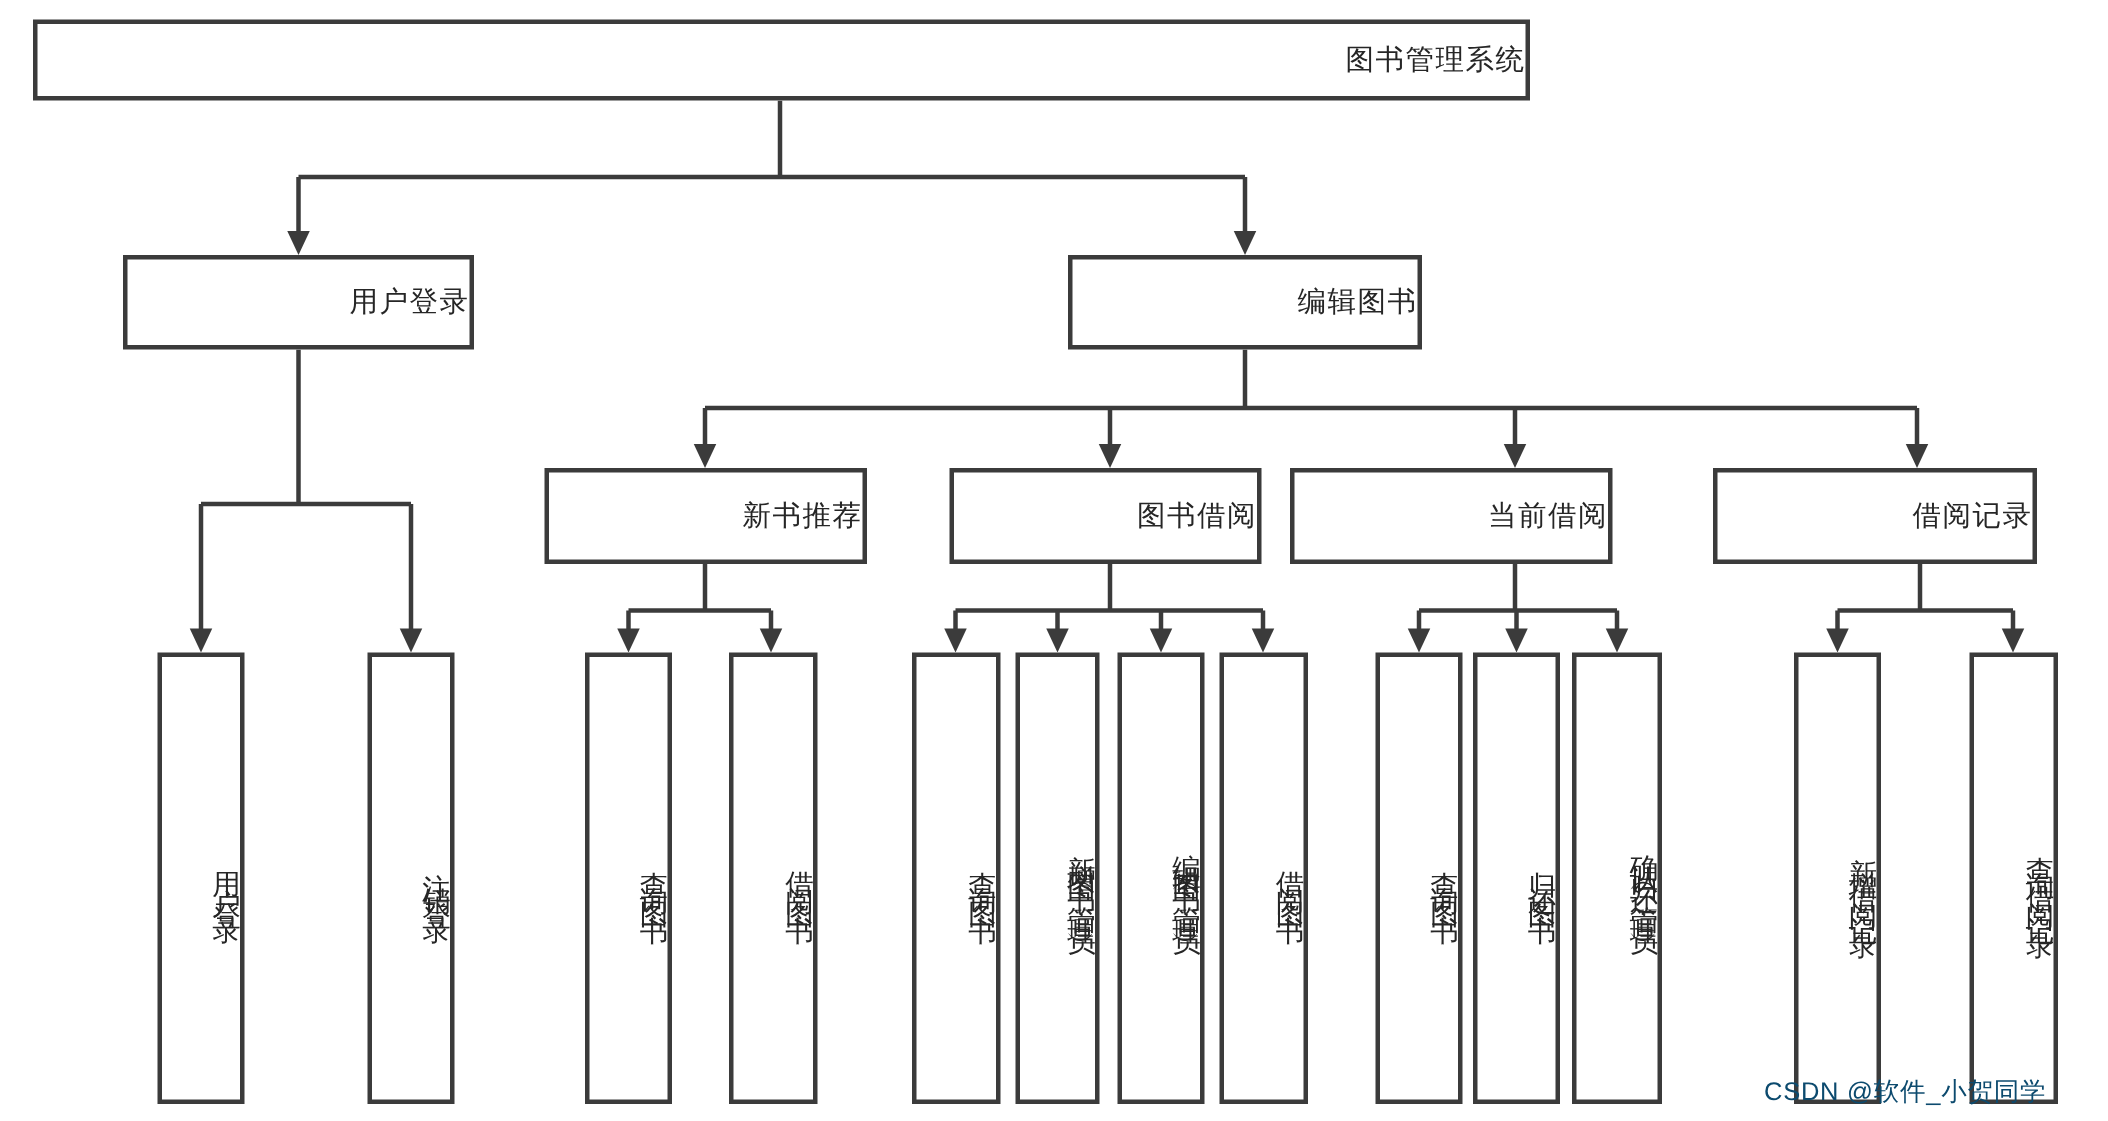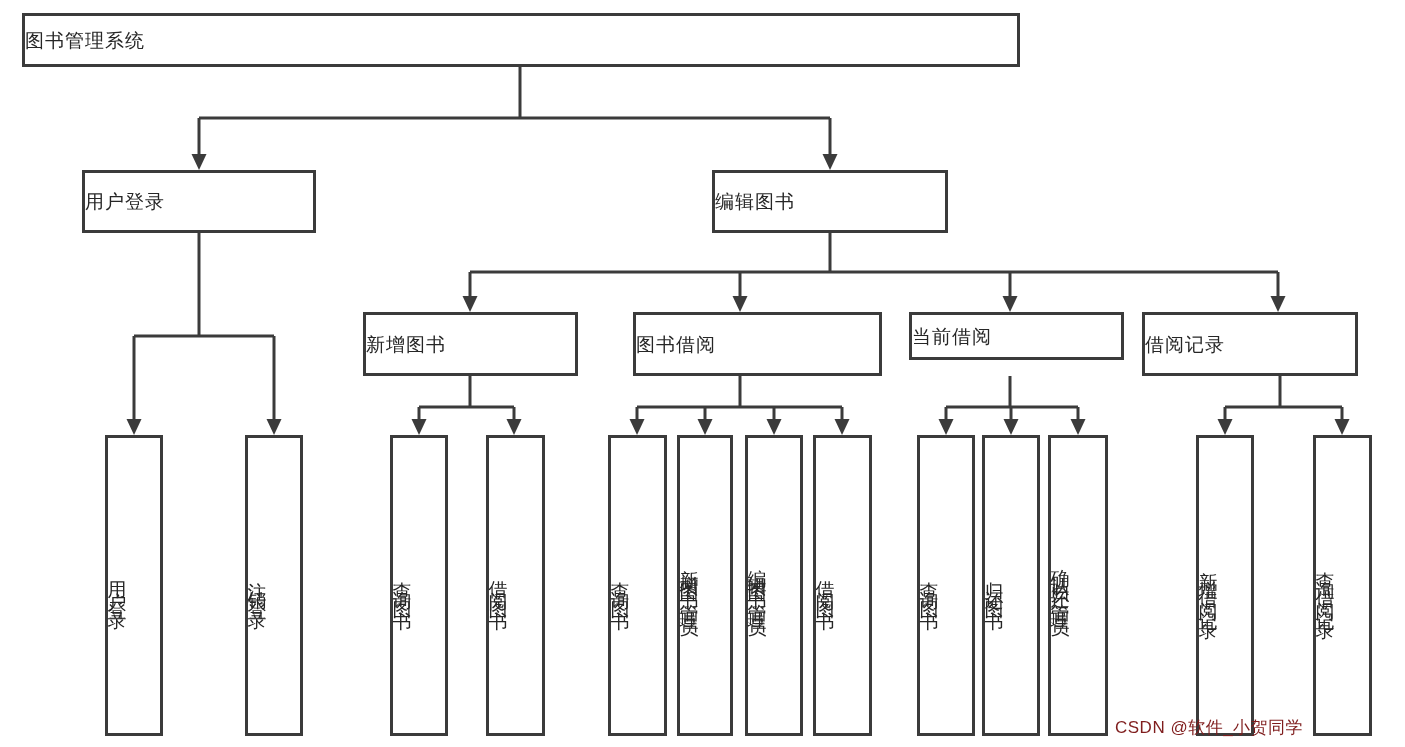--- a/index.html
+++ b/index.html
@@ -22,45 +22,45 @@
     width: 1405px;
     height: 747px;
   }
   .box {
     position: absolute;
     box-sizing: border-box;
     border: 3px solid #3b3b3b;
     background: #ffffff;
     display: flex;
     align-items: center;
-    justify-content: flex-start;
+    justify-content: flex-end;
     color: #262626;
     font-size: 19px;
     line-height: 1;
   }
   .box.h span {
     white-space: nowrap;
     letter-spacing: 1px;
   }
   .box.v span {
     writing-mode: vertical-rl;
     text-orientation: mixed;
     letter-spacing: 10px;
     white-space: nowrap;
   }
   .box.v span.tight {
     letter-spacing: 7px;
   }
   .watermark {
     position: absolute;
-    left: 1115px;
+    left: 1176px;
     top: 716px;
     width: 222px;
     font-size: 17px;
-    color: #7f1d1d;
+    color: #0c4a6e;
     white-space: nowrap;
     letter-spacing: 0.5px;
   }
 </style>
 </head>
 <body>
 
 <div class="stage">
 
   <svg class="wires" viewBox="0 0 1405 747">
@@ -144,26 +144,26 @@
   </div>
 
   <div class="box h" style="left:82px;top:170px;width:234px;height:63px">
     <span>用户登录</span>
   </div>
   <div class="box h" style="left:712px;top:170px;width:236px;height:63px">
     <span>编辑图书</span>
   </div>
 
   <div class="box h" style="left:363px;top:312px;width:215px;height:64px">
-    <span>新增图书</span>
-  </div>
-  <div class="box h" style="left:633px;top:312px;width:249px;height:64px">
+    <span>新书推荐</span>
+  </div>
+  <div class="box h" style="left:633px;top:312px;width:208px;height:64px">
     <span>图书借阅</span>
   </div>
-  <div class="box h" style="left:909px;top:312px;width:215px;height:48px">
+  <div class="box h" style="left:860px;top:312px;width:215px;height:64px">
     <span>当前借阅</span>
   </div>
   <div class="box h" style="left:1142px;top:312px;width:216px;height:64px">
     <span>借阅记录</span>
   </div>
 
   <div class="box v" style="left:105px;top:435px;width:58px;height:301px">
     <span>用户登录</span>
   </div>
   <div class="box v" style="left:245px;top:435px;width:58px;height:301px">

